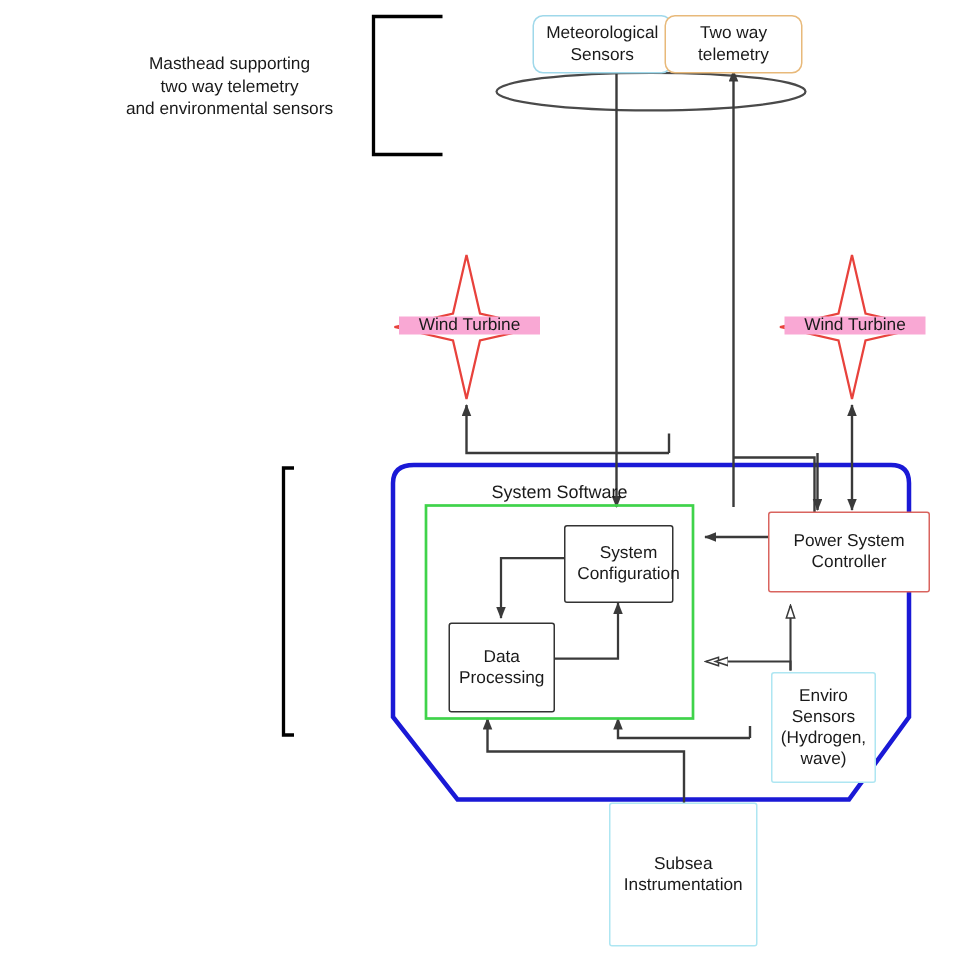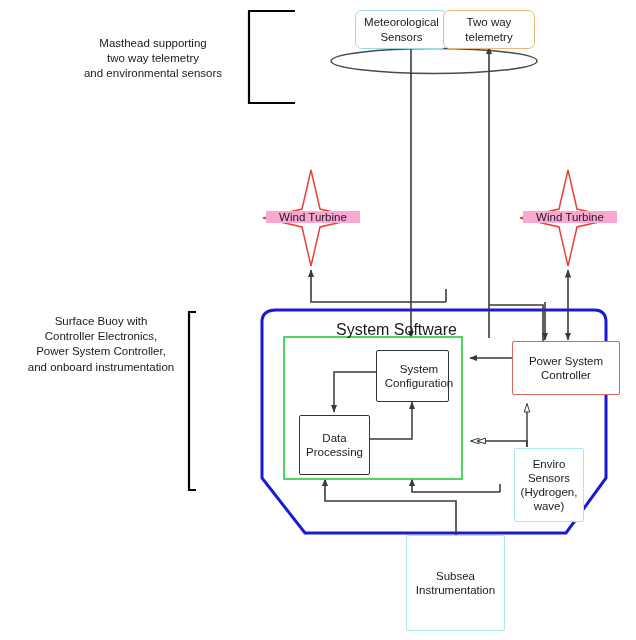--- a/index.html
+++ b/index.html
@@ -105,28 +105,22 @@
 
   <div class="annot" style="left:63px;top:36px;width:180px;font-size:11.5px;">
     <div>Masthead supporting</div>
     <div>two way telemetry</div>
     <div>and environmental sensors</div>
   </div>
 
   <div class="turbine-label" style="left:266px;top:211px;width:92px;font-size:11.5px;">Wind Turbine</div>
   <div class="turbine-label" style="left:523px;top:211px;width:92px;font-size:11.5px;">Wind Turbine</div>
 
-  <div class="annot" style="left:18px;top:314px;width:166px;font-size:11.5px;">
-    <div>Surface Buoy with</div>
-    <div>Controller Electronics,</div>
-    <div>Power System Controller,</div>
-    <div>and onboard instrumentation</div>
-  </div>
 
-  <div class="grouplabel" style="left:289px;top:321px;width:168px;font-size:16px;text-align:right;">System Software</div>
+  <div class="grouplabel" style="left:289px;top:321px;width:168px;font-size:12px;">System Software</div>
 
   <div class="node plain" style="left:376px;top:350px;width:73px;height:52px;font-size:11.5px;padding-left:13px;">
     <span>
       <span>System</span>
       <span>Configuration</span>
     </span>
   </div>
 
   <div class="node plain" style="left:299px;top:415px;width:71px;height:60px;font-size:11.5px;">
     <span>

